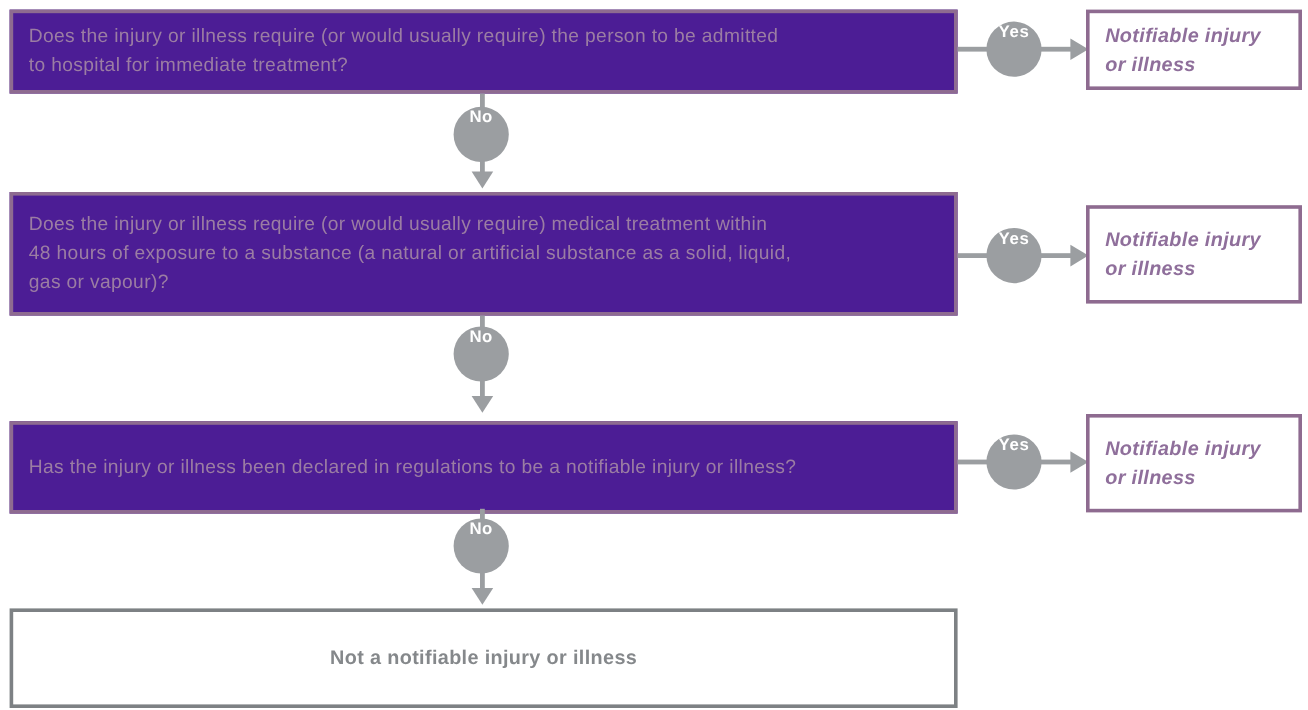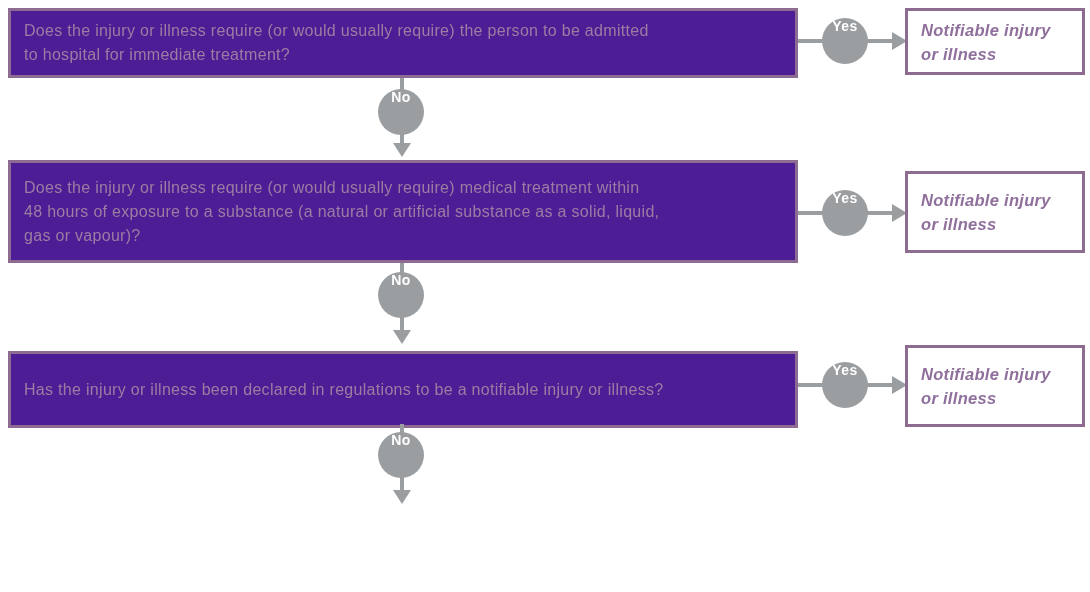--- a/index.html
+++ b/index.html
@@ -171,14 +171,17 @@
   <div class="nbox" style="top:345px; height:76px;">
     <div class="ntext">Notifiable injury
 or illness</div>
   </div>
   <div class="vline" style="top:424px; height:66px;"></div>
   <div class="varrow" style="left:393px; top:490px;"></div>
   <div class="circle" style="left:378px; top:432px;">
     <span>No</span>
   </div>
 
+  <div class="finalbox">
+    <div class="ftext">Not a notifiable injury or illness</div>
+  </div>
 
 </div>
 
 </body></html>

